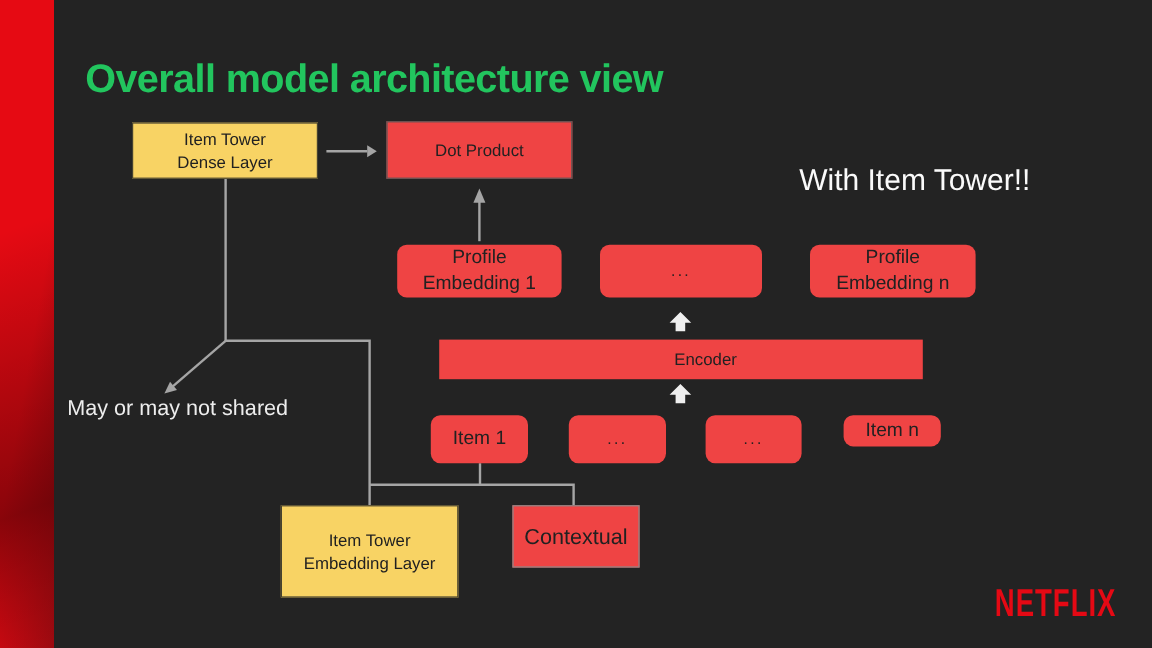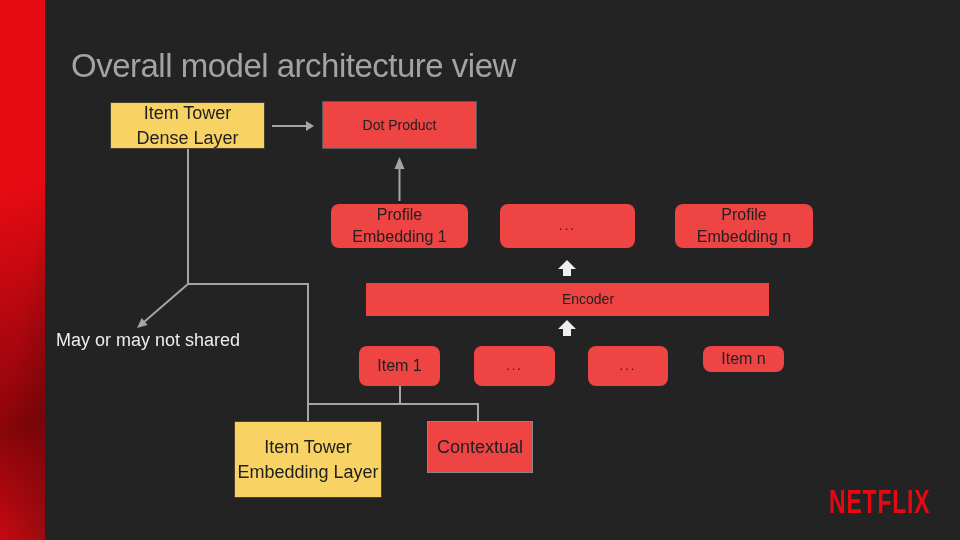--- a/index.html
+++ b/index.html
@@ -11,59 +11,60 @@
   }
   .slide{position:absolute;inset:0;background:#232323;}
   .red-stripe{
     position:absolute;left:0;top:0;width:45px;height:540px;
     background:
       linear-gradient(160deg, rgba(0,0,0,0) 35%, rgba(60,0,3,0.55) 78%, rgba(0,0,0,0) 100%),
       linear-gradient(100deg, #e60a13 55%, #9c0a10 100%);
   }
   .title{
     position:absolute;left:71px;top:47px;
-    color:#a3a3a3;font-size:33px;font-weight:400;letter-spacing:-0.5px;
+    color:#22c55e;font-size:33px;font-weight:700;letter-spacing:-0.5px;
     white-space:nowrap;
   }
   .annotation{
     position:absolute;left:666px;top:136px;
     color:#fafafa;font-size:25px;font-weight:400;white-space:nowrap;
   }
   .note{
     position:absolute;left:56px;top:330px;
     color:#ededed;font-size:18px;white-space:nowrap;
   }
   .box{
     position:absolute;display:flex;align-items:center;justify-content:center;
     text-align:center;color:#212121;font-size:16px;line-height:1.35;
     white-space:pre-line;box-sizing:border-box;
   }
   .gray{background:#ef4444;}
   .rounded{border-radius:8px;}
-  .yellow{background:#f8d364;border:1px solid #47422e;font-size:18px;}
+  .yellow{background:#f8d364;border:1px solid #47422e;font-size:14px;}
   .sq-border{border:1px solid #585858;}
   .sq-border-light{border:1px solid #8a8a8a;}
   .encoder{font-size:14px;}
   .ellipsis{letter-spacing:2px;font-size:13px;}
   svg.overlay{position:absolute;left:0;top:0;pointer-events:none;}
   .netflix{
     position:absolute;left:829px;top:484px;
     color:#e50914;font-size:28px;font-weight:700;letter-spacing:1px;
     transform:scale(0.82,1.16);transform-origin:left top;white-space:nowrap;
   }
 </style>
 </head>
 <body>
 
 <div class="slide">
 
   <div class="red-stripe"></div>
 
   <div class="title">Overall model architecture view</div>
 
+  <div class="annotation">With Item Tower!!</div>
 
   <svg class="overlay" width="960" height="540" viewBox="0 0 960 540">
 
     <polyline points="188,149 188,284 308,284 308,421" fill="none" stroke="#a5a5a5" stroke-width="2"></polyline>
 
     <line x1="188" y1="284" x2="144" y2="322" stroke="#a5a5a5" stroke-width="2"></line>
     <polygon points="137,328 141.7,318.1 147.5,324.9" fill="#a5a5a5"></polygon>
 
     <line x1="272" y1="126" x2="306" y2="126" stroke="#a5a5a5" stroke-width="2"></line>
     <polygon points="306,121 314,126 306,131" fill="#a5a5a5"></polygon>

